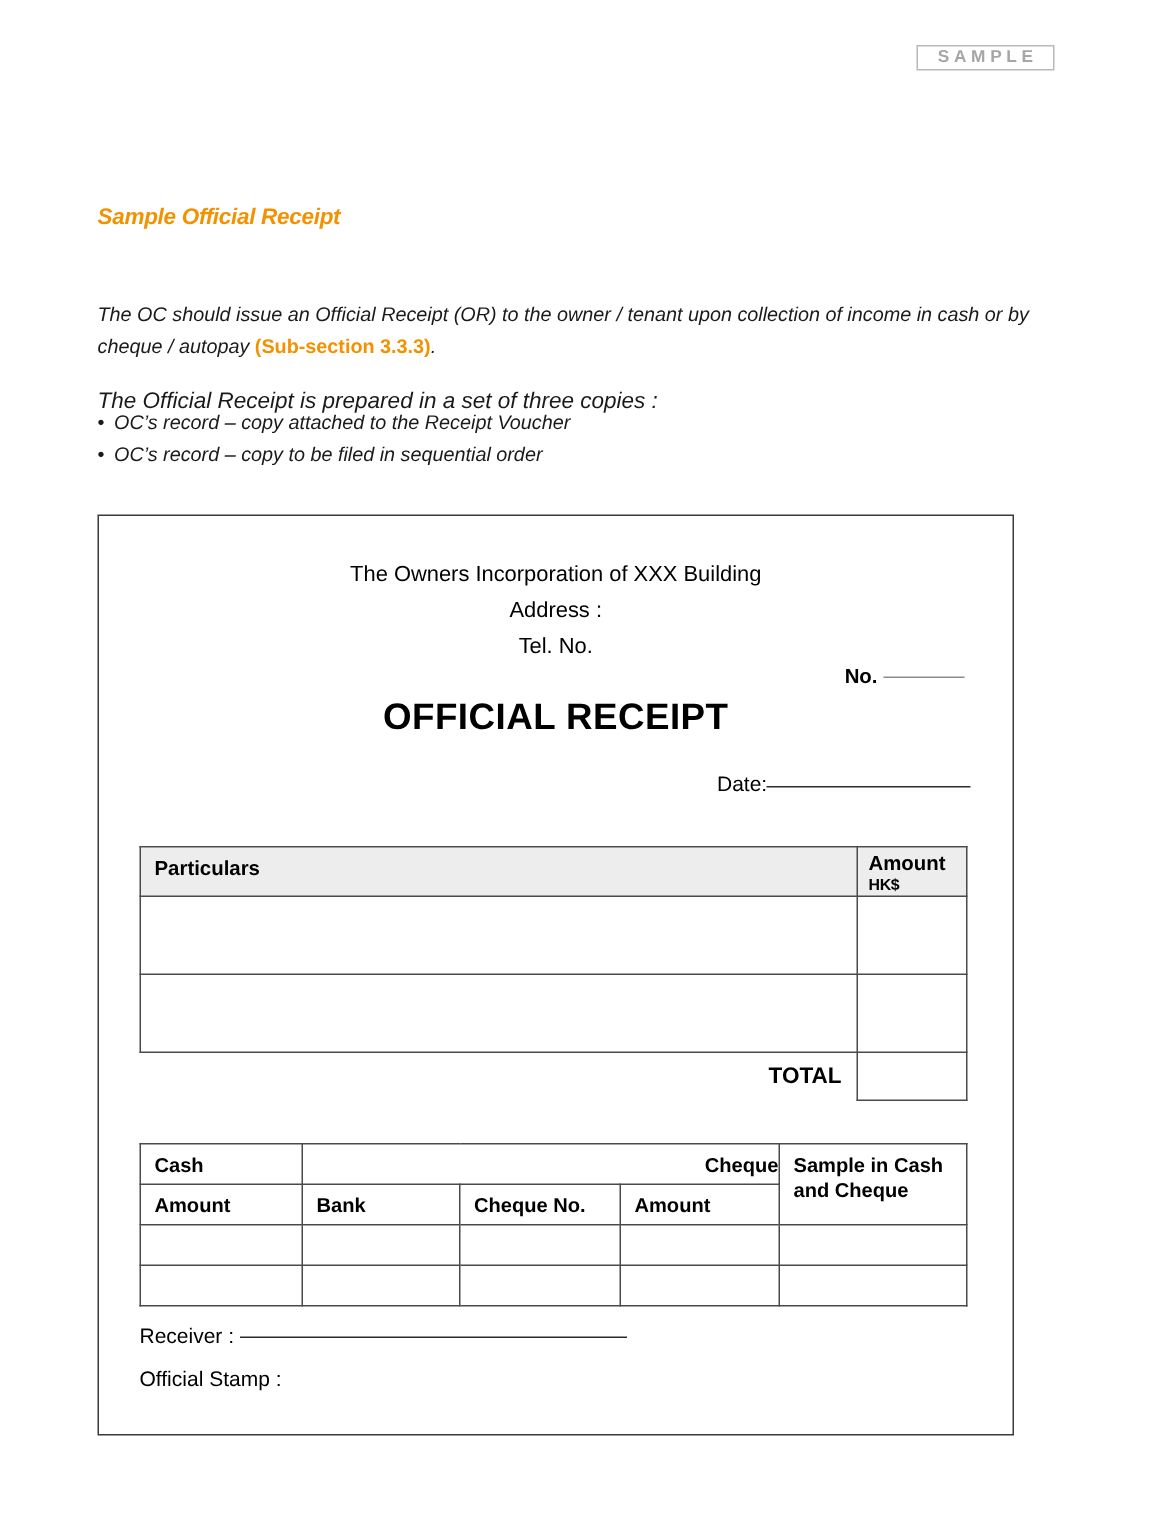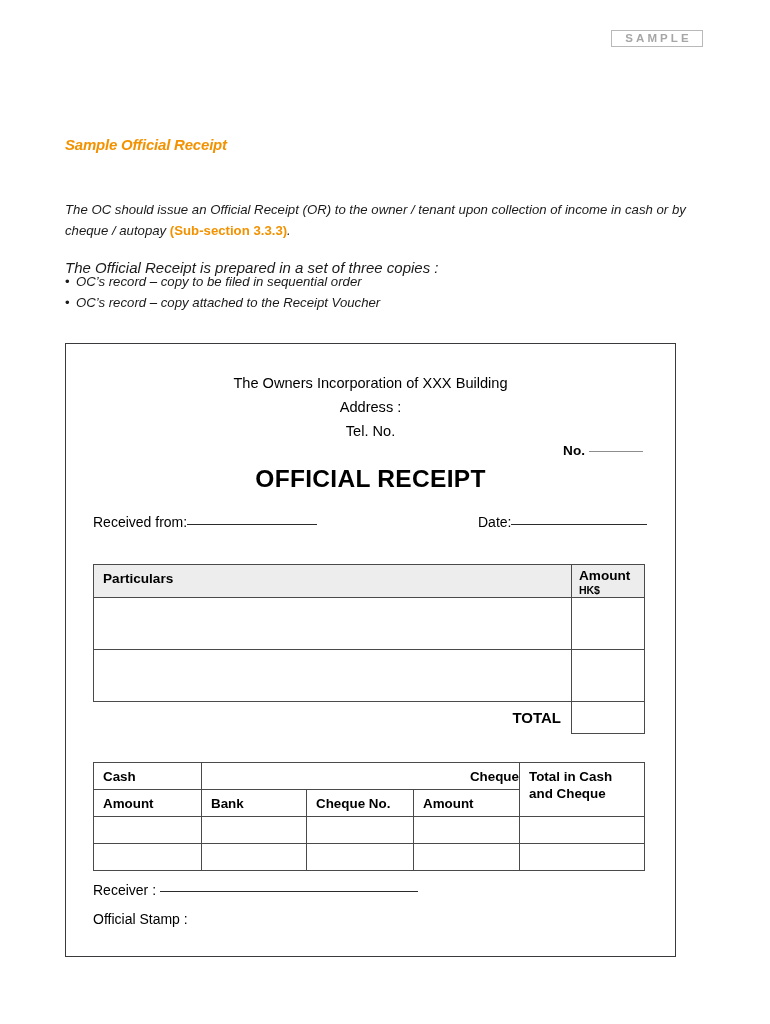--- a/index.html
+++ b/index.html
@@ -288,40 +288,37 @@
 
 <h1 class="page-title">Sample Official Receipt</h1>
 
 <p class="intro">
   <span>The OC should issue an Official Receipt (OR) to the owner / tenant upon collection of income in cash or by cheque / autopay </span><span class="ref">(Sub-section 3.3.3)</span><span>.</span>
 </p>
 
 <p class="subintro">The Official Receipt is prepared in a set of three copies :</p>
 
 <ul class="bullets">
+  <li>OC’s record – copy attached to the Receipt Voucher</li>
   <li>OC’s record – copy to be filed in sequential order</li>
-  <li>OC’s record – copy attached to the Receipt Voucher</li>
 </ul>
 
 <div class="receipt-box">
 
   <div class="org-head org-name">The Owners Incorporation of XXX Building</div>
   <div class="org-head org-addr">Address :</div>
   <div class="org-head org-tel">Tel. No.</div>
 
   <div class="no-line">
     <span>No.</span><span class="blank"></span>
   </div>
 
   <div class="receipt-title">OFFICIAL RECEIPT</div>
 
   <div class="field-row">
-    <div class="field received">
-      <span>Received from:</span><span class="blank"></span>
-    </div>
     <div class="field date">
       <span>Date:</span><span class="blank"></span>
     </div>
   </div>
 
   <table class="particulars">
     <colgroup>
       <col class="col-part">
         <col class="col-amt">
     </colgroup>
@@ -355,21 +352,21 @@
       <col class="c1">
         <col class="c2">
         <col class="c3">
         <col class="c4">
         <col class="c5">
     </colgroup>
     <thead>
       <tr>
         <th class="l">Cash</th>
         <th class="c" colspan="3">Cheque</th>
-        <th class="tot" rowspan="2">Total in Cash and Cheque</th>
+        <th class="tot" rowspan="2">Sample in Cash and Cheque</th>
       </tr>
       <tr>
         <th class="l">Amount</th>
         <th class="l">Bank</th>
         <th class="l">Cheque No.</th>
         <th class="l">Amount</th>
       </tr>
     </thead>
     <tbody>
       <tr>

